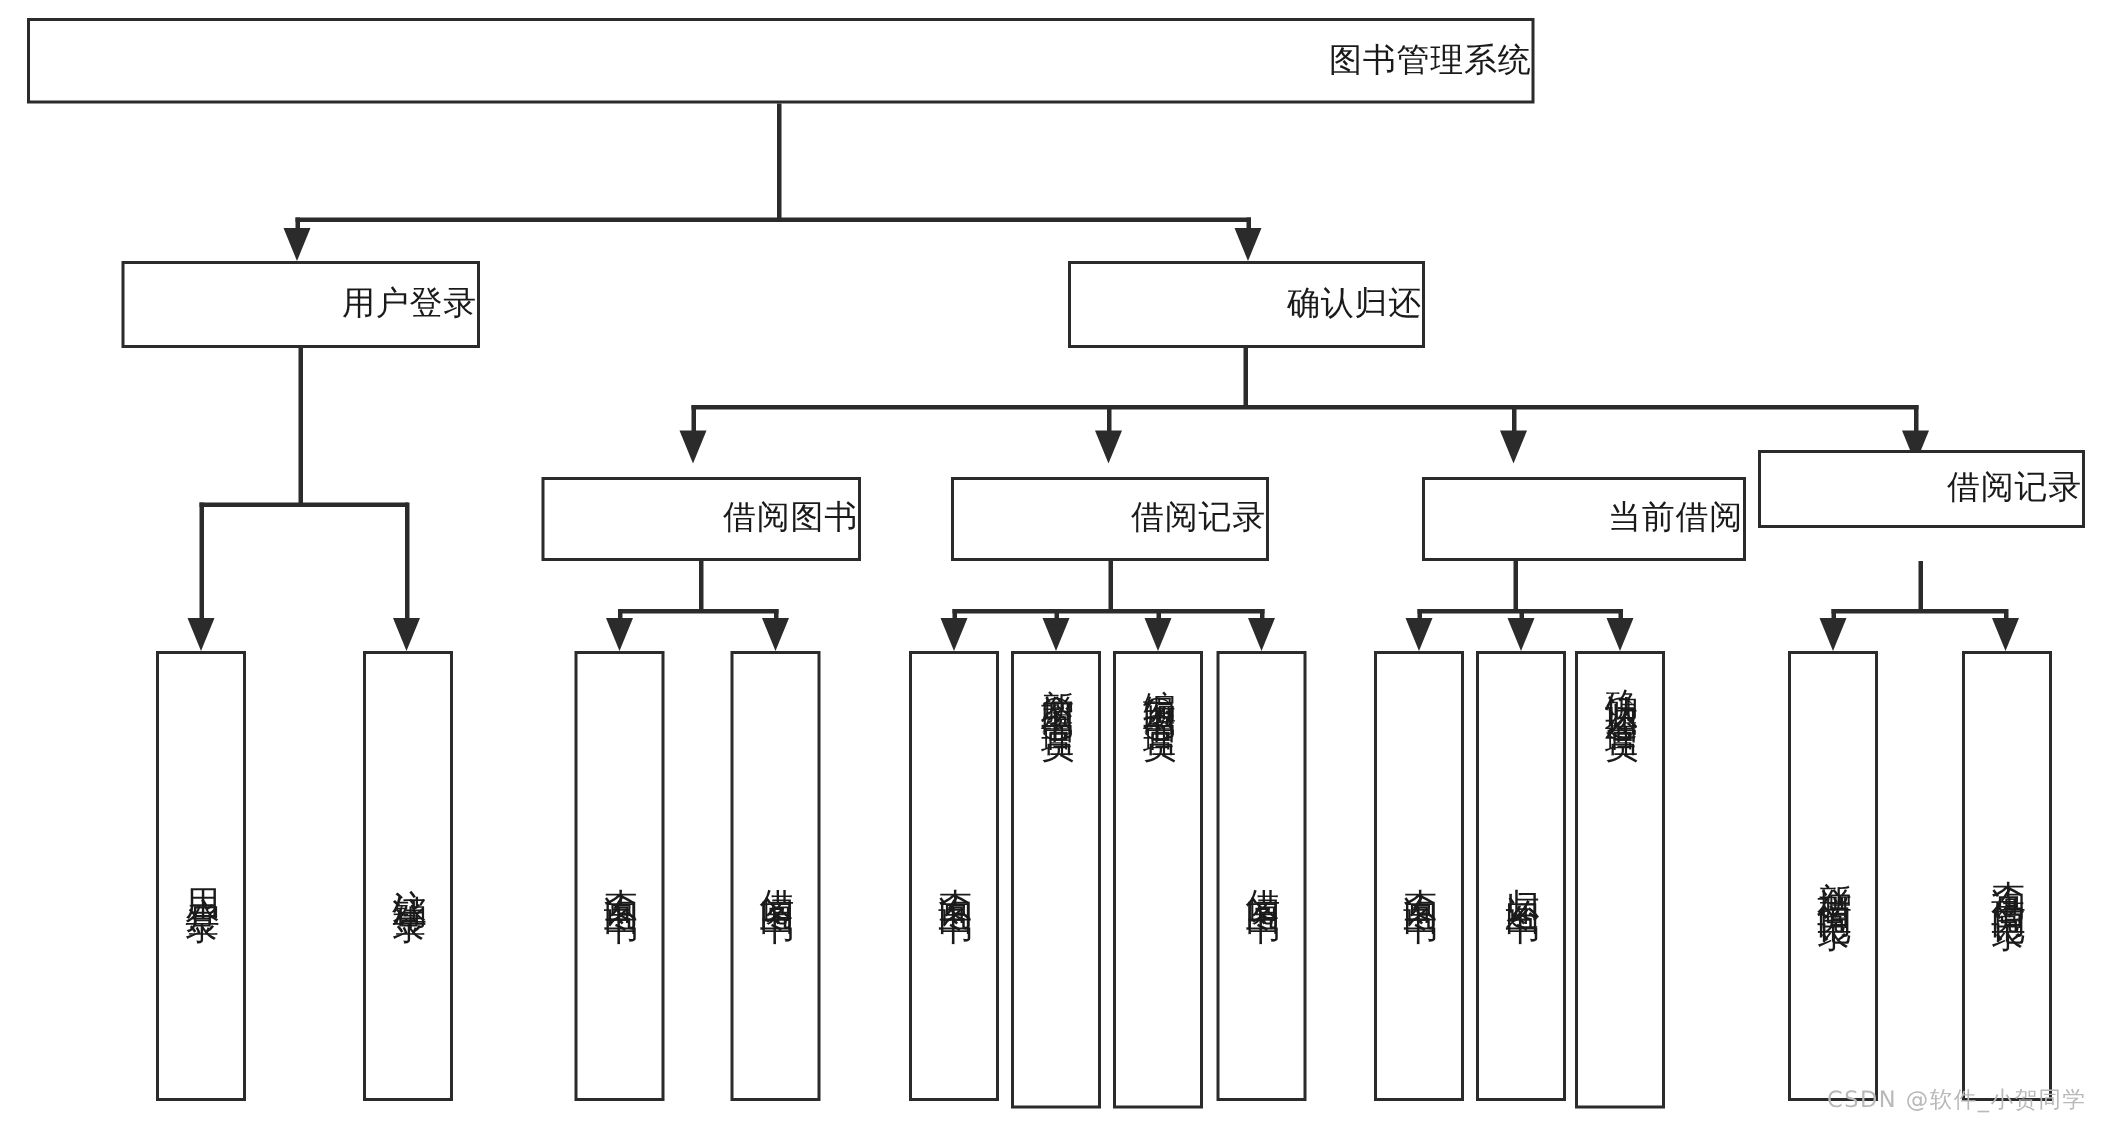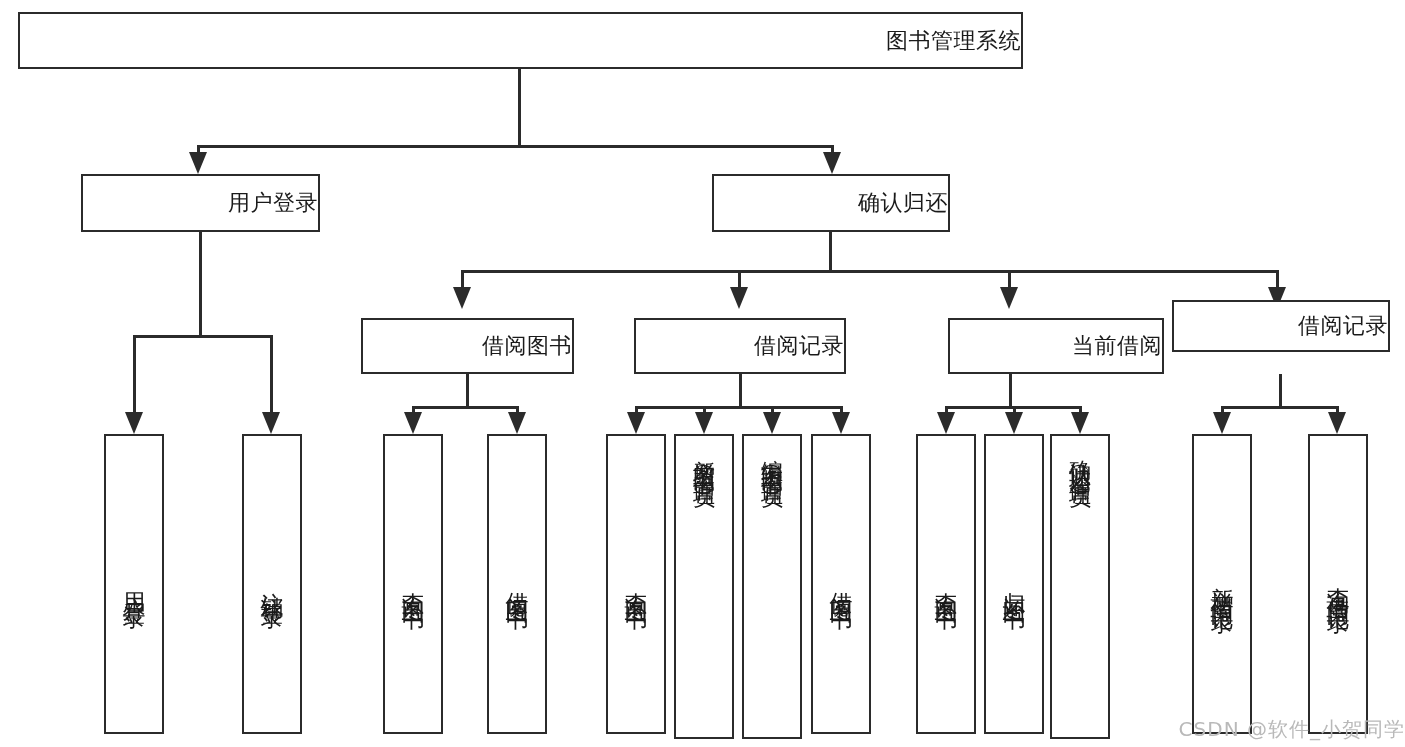--- a/index.html
+++ b/index.html
@@ -83,23 +83,23 @@
     width: 0;
     height: 0;
     border-left: 9px solid transparent;
     border-right: 9px solid transparent;
     border-top: 22px solid #2b2b2b;
   }
 
   
   #watermark {
     position: absolute;
-    right: 0;
+    right: 14px;
     bottom: 4px;
-    font-size: 20px;
+    font-size: 15px;
     color: #b9b9b9;
     letter-spacing: 1px;
     user-select: none;
     white-space: nowrap;
   }
 </style>
 </head>
 <body>
 
 <div id="canvas">

